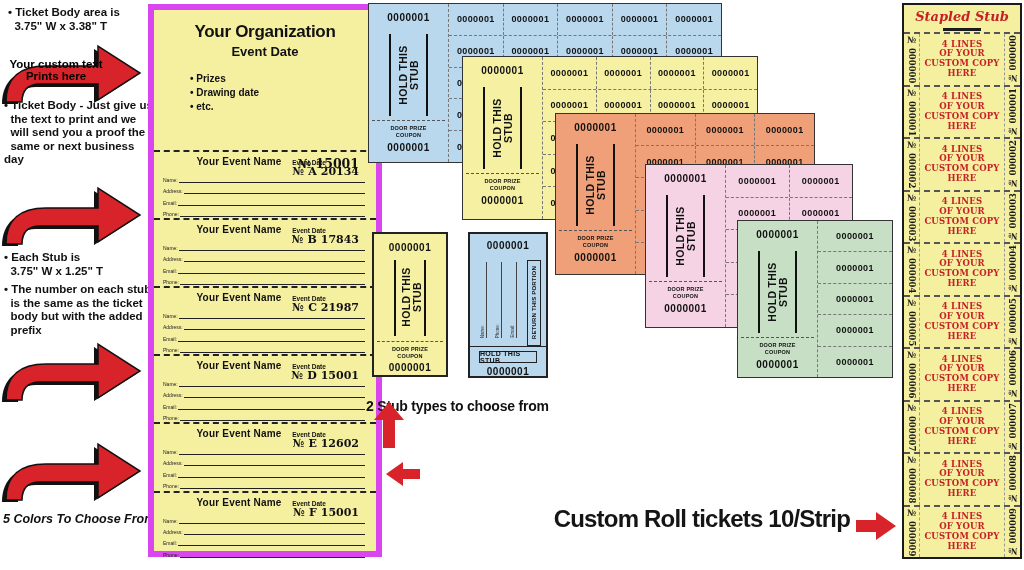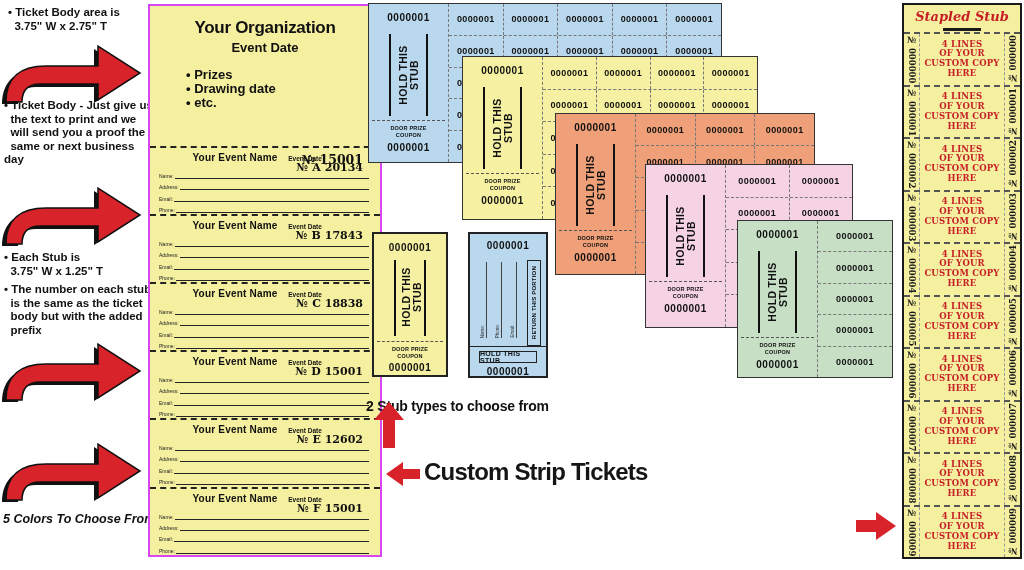--- a/index.html
+++ b/index.html
@@ -12,26 +12,26 @@
         white-space:pre-wrap;color:#111;width:150px;}
   .larrow{position:absolute;width:147px;height:66px;}
   .larrow svg{position:absolute;left:0;top:0;}
   .arrow-label{position:absolute;left:4px;top:4px;width:102px;height:56px;display:flex;
         align-items:center;justify-content:center;text-align:center;font-weight:bold;
         font-size:11.5px;line-height:12.5px;white-space:pre-wrap;color:#000;}
   .panel-footer{position:absolute;font-weight:bold;font-style:italic;font-size:12.5px;}
 
   
   #main-ticket{position:absolute;left:148px;top:4px;width:234px;height:553px;
-        border:2px solid #d946ef;}
+        border:6px solid #d946ef;}
   .tk-title{position:absolute;left:0;right:0;top:12px;text-align:center;font-weight:bold;
         font-size:17px;letter-spacing:-.3px;}
   .tk-sub{position:absolute;left:0;right:0;top:34px;text-align:center;font-weight:bold;
         font-size:13px;}
-  .tk-bullets{position:absolute;left:36px;top:62px;font-weight:bold;font-size:13px;
+  .tk-bullets{position:absolute;left:36px;top:62px;font-weight:bold;font-size:10px;
         line-height:14px;}
   .tk-num{position:absolute;right:17px;top:114px;font-family:"DejaVu Serif",serif;
         font-weight:bold;font-size:12.5px;margin-top:32px;}
   .t-stub{position:absolute;left:0;right:0;height:68.1px;border-top:2px dashed #222;}
   .ts-title{position:absolute;left:22px;width:126px;top:4px;font-size:10px;font-weight:bold;
         text-align:center;letter-spacing:.2px;}
   .ts-date{position:absolute;left:135px;width:40px;top:7px;font-size:6.5px;font-weight:bold;
         text-align:center;}
   .ts-num{position:absolute;right:17px;top:13px;font-family:"DejaVu Serif",serif;
         font-weight:bold;font-size:11px;}
@@ -110,27 +110,29 @@
         font-family:"DejaVu Serif",serif;font-weight:bold;font-size:8.5px;line-height:9.8px;
         text-align:center;letter-spacing:.2px;color:#c62128;}
 </style>
 </head>
 <body>
 
 <div id="canvas">
 
   <div>
     <div class="note" style="left:8px;top:6px">• Ticket Body area is
-  3.75" W x 2.75" T</div>
+  3.75" W x 3.38" T</div>
 
     <div class="larrow" style="left:1px;top:38px">
       <svg width="147" height="66" viewBox="0 0 147 66">
         <path d="M5,64 C5,40 19,28 45,28 L97,28 L97,8 L139,35 L97,62 L97,46 L39,46 C27,46 21,52 21,64 Z" transform="translate(-4,3)" fill="#111"></path>
         <path d="M5,64 C5,40 19,28 45,28 L97,28 L97,8 L139,35 L97,62 L97,46 L39,46 C27,46 21,52 21,64 Z" fill="#d8232a" stroke="#111" stroke-width="1.5"></path>
       </svg>
+      <div class="arrow-label">Your custom text
+Prints here</div>
     </div>
 
     <div class="note" style="left:4px;top:99px">• Ticket Body - Just give us
   the text to print and we
   will send you a proof the
   same or next business day</div>
 
     <div class="larrow" style="left:1px;top:180px">
       <svg width="147" height="66" viewBox="0 0 147 66">
         <path d="M5,64 C5,40 19,28 45,28 L97,28 L97,8 L139,35 L97,62 L97,46 L39,46 C27,46 21,52 21,64 Z" transform="translate(-4,3)" fill="#111"></path>
@@ -210,21 +212,21 @@
             <span class="fline"></span>
           </div>
           <div class="t-field f3">
             <span class="flabel">Phone:</span>
             <span class="fline"></span>
           </div>
         </div>
         <div class="t-stub" style="top: 276.2px;">
           <div class="ts-title">Your Event Name</div>
           <div class="ts-date">Event Date</div>
-          <div class="ts-num">№ C 18838</div>
+          <div class="ts-num">№ C 21987</div>
           <div class="t-field f0">
             <span class="flabel">Name:</span>
             <span class="fline"></span>
           </div>
           <div class="t-field f1">
             <span class="flabel">Address:</span>
             <span class="fline"></span>
           </div>
           <div class="t-field f2">
             <span class="flabel">Email:</span>
@@ -675,22 +677,22 @@
 
   <div id="samples-caption">2 Stub types to choose from</div>
 
   <svg class="cap-arrow" style="left:374px;top:402px" width="30" height="46" viewBox="0 0 30 46">
     <polygon points="15,0 30,18 21,18 21,46 9,46 9,18 0,18" fill="#d8232a"></polygon>
   </svg>
 
   <svg class="cap-arrow" style="left:386px;top:462px" width="34" height="24" viewBox="0 0 34 24">
     <polygon points="0,12 17,0 17,7 34,7 34,17 17,17 17,24" fill="#d8232a"></polygon>
   </svg>
-  <div class="bigcap" style="left:424px;top:458px">Custom Strip Tickets</div>
-
+
+  <div class="bigcap" style="right:174px;top:505px">Custom Roll tickets 10/Strip</div>
   <svg class="cap-arrow" style="left:856px;top:512px" width="40" height="28" viewBox="0 0 40 28">
     <polygon points="40,14 20,0 20,8 0,8 0,20 20,20 20,28" fill="#d8232a"></polygon>
   </svg>
 
   <div id="strip" style="background:#f5efa0">
     <div class="strip-title">Stapled Stub</div>
     <div class="strip-underline"></div>
     <div id="strip-segments">
         <div class="seg">
           <div class="seg-num seg-left">

